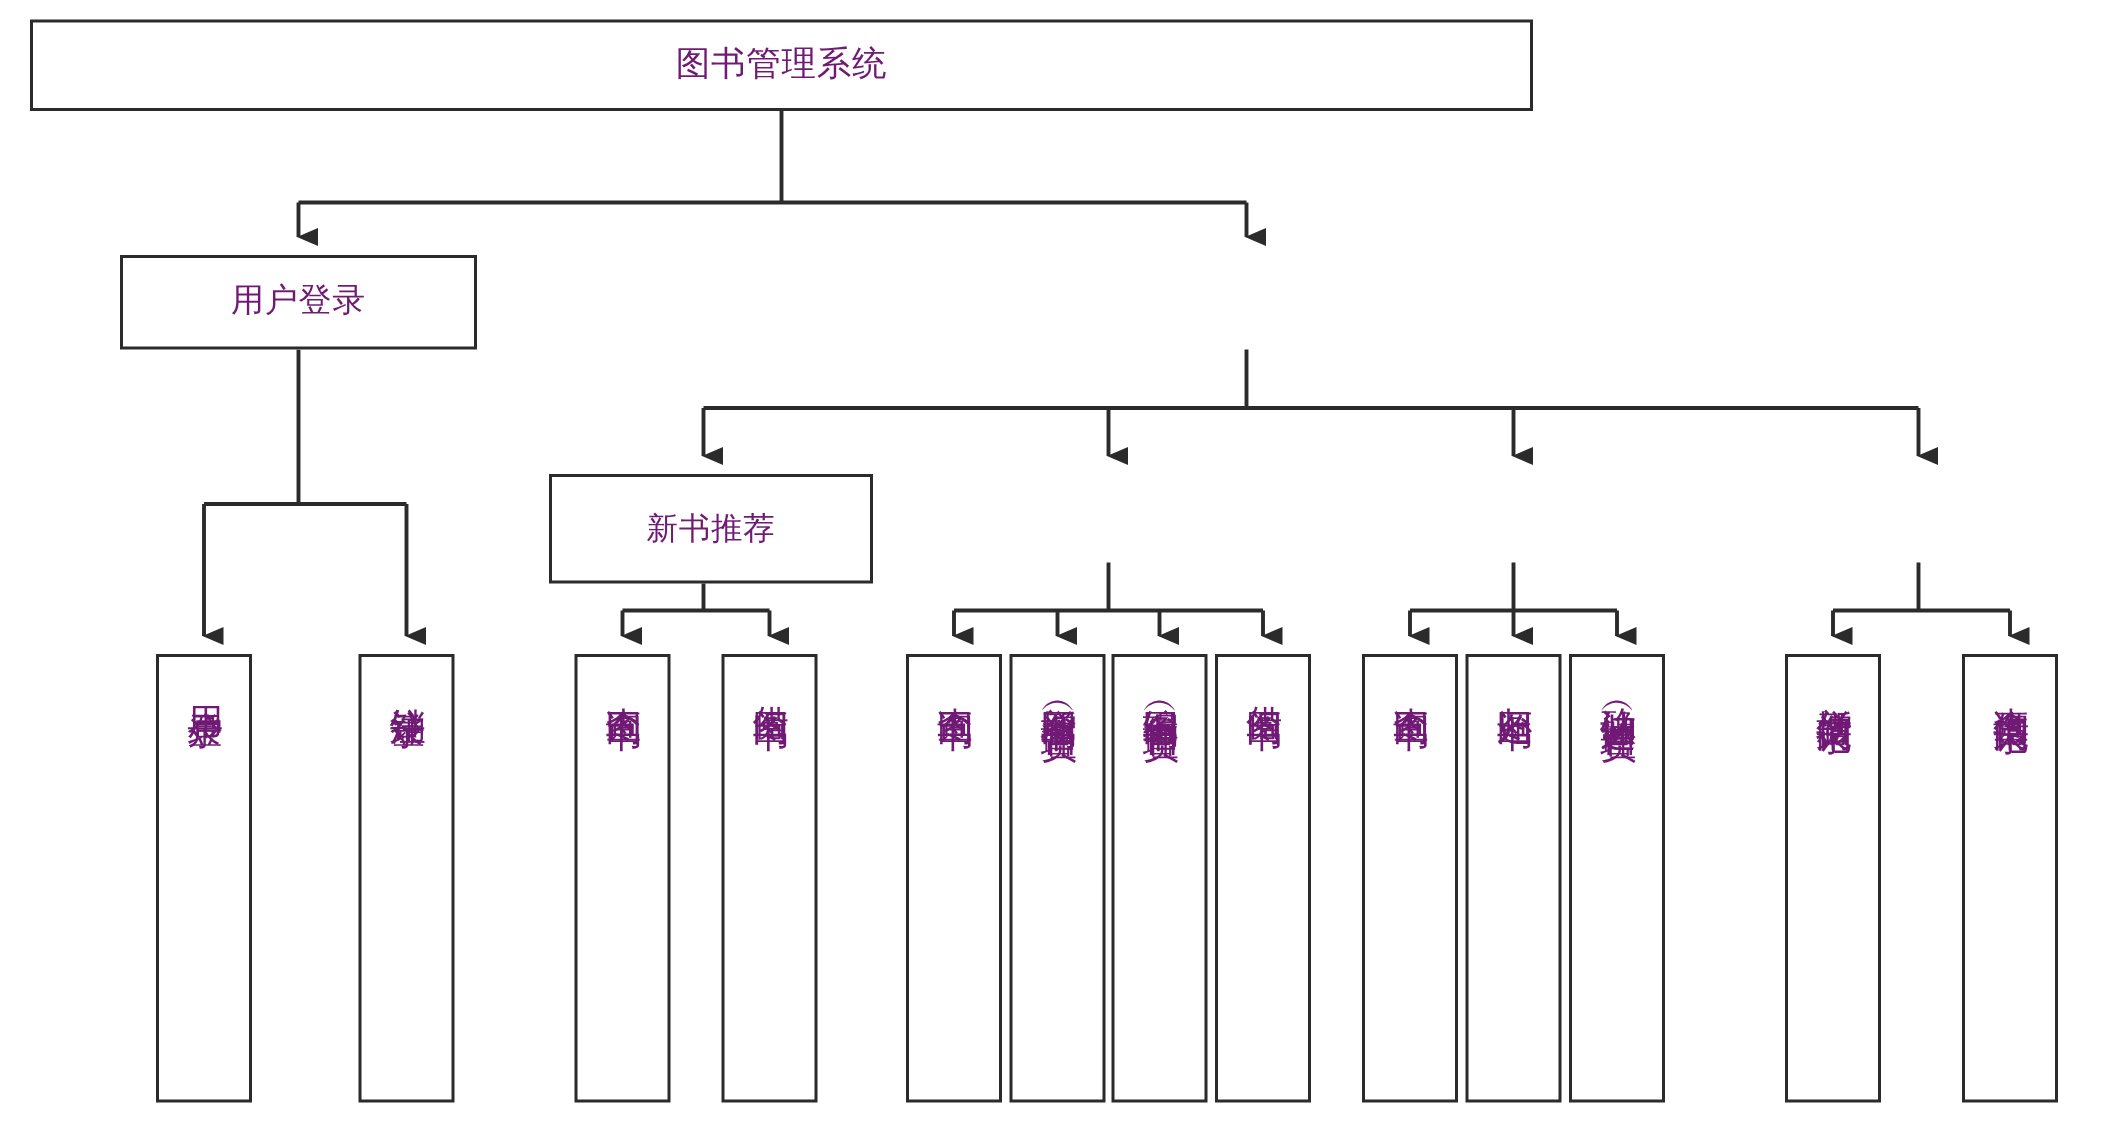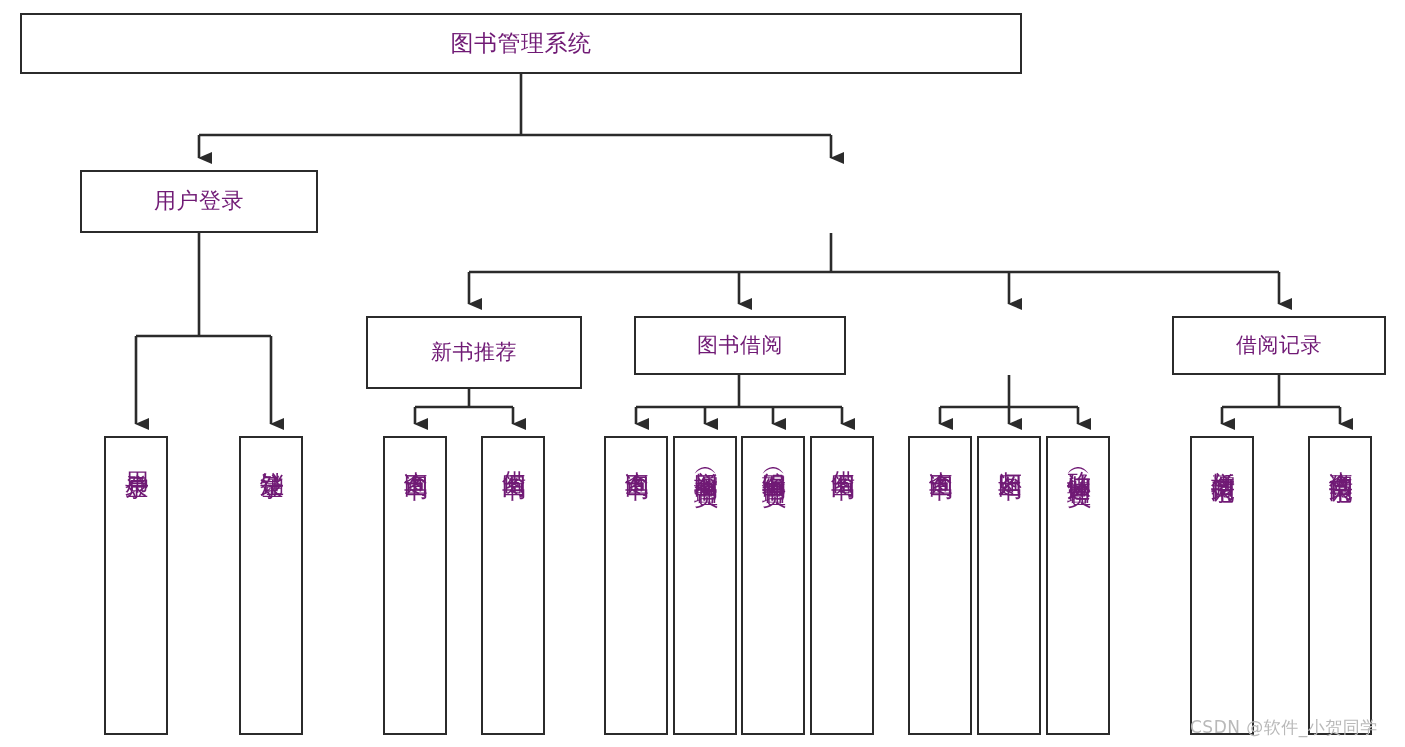--- a/index.html
+++ b/index.html
@@ -126,26 +126,20 @@
     <span class="label">图书管理系统</span>
   </div>
 
   <div class="node lvl2" style="left:80px;top:170px;width:238px;height:63px;">
     <span class="label">用户登录</span>
   </div>
 
   <div class="node lvl3" style="left:366px;top:316px;width:216px;height:73px;">
     <span class="label">新书推荐</span>
   </div>
-  <div class="node lvl3" style="left:634px;top:316px;width:212px;height:59px;">
-    <span class="label">图书借阅</span>
-  </div>
-  <div class="node lvl3" style="left:1172px;top:316px;width:214px;height:59px;">
-    <span class="label">借阅记录</span>
-  </div>
 
   <div class="node leaf" style="left:104px;top:436px;width:64px;height:299px;">
     <span class="label">用户登录</span>
   </div>
   <div class="node leaf" style="left:239px;top:436px;width:64px;height:299px;">
     <span class="label">注销登录</span>
   </div>
 
   <div class="node leaf" style="left:383px;top:436px;width:64px;height:299px;">
     <span class="label">查询图书</span>
@@ -177,15 +171,14 @@
     <span class="label">确认归还（管理员）</span>
   </div>
 
   <div class="node leaf" style="left:1190px;top:436px;width:64px;height:299px;">
     <span class="label">新增借阅记录</span>
   </div>
   <div class="node leaf" style="left:1308px;top:436px;width:64px;height:299px;">
     <span class="label">查询借阅记录</span>
   </div>
 
-  <div class="watermark" style="left:1190px;top:716px;">CSDN @软件_小贺同学</div>
 
 </div>
 
 </body></html>

